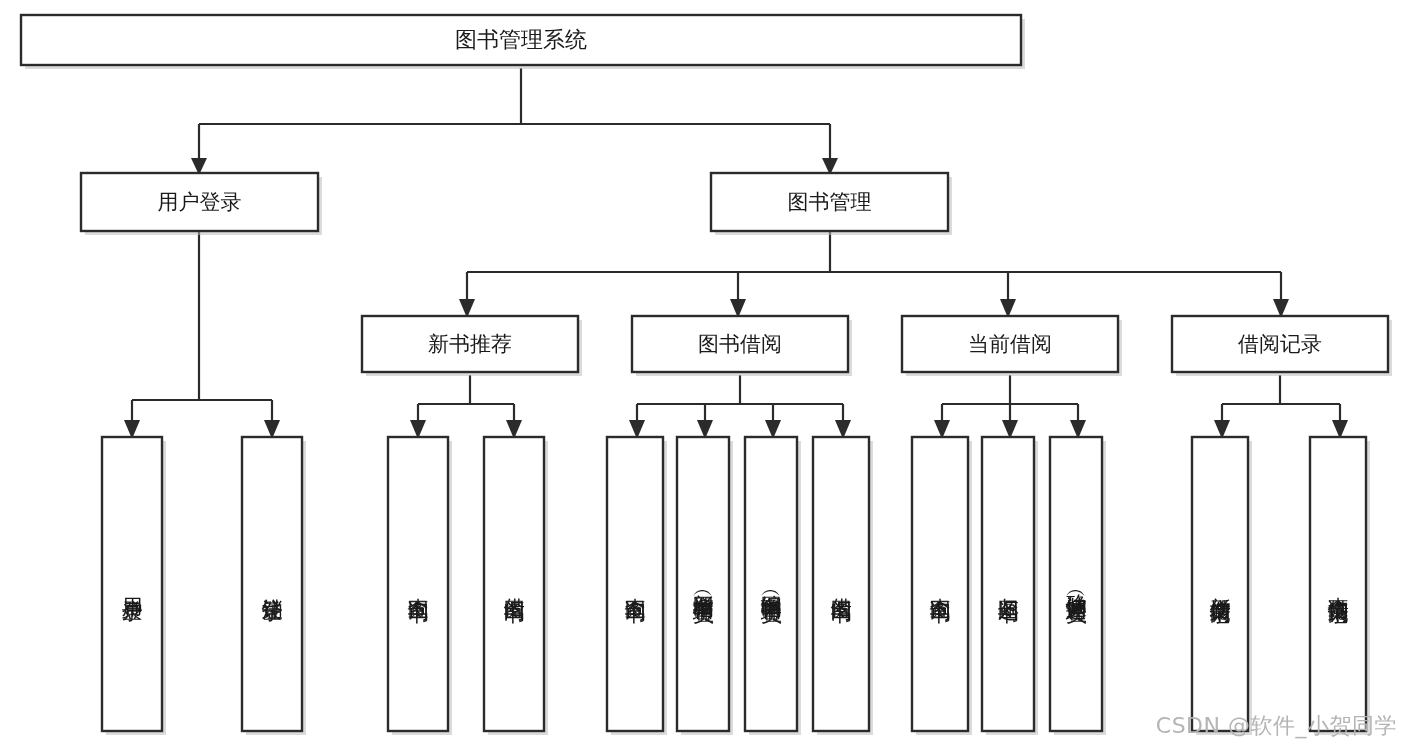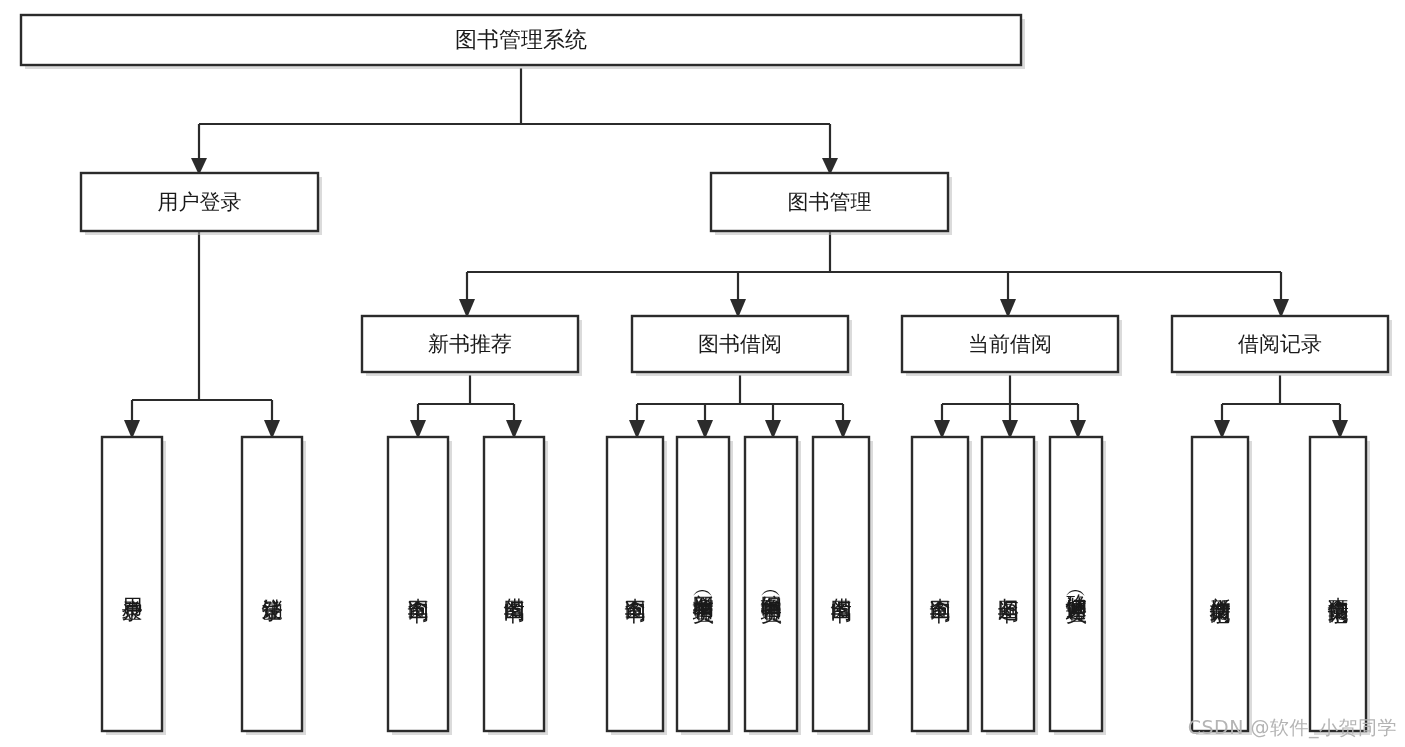--- a/index.html
+++ b/index.html
@@ -71,21 +71,21 @@
     justify-content: center;
     text-align: center;
     pointer-events: none;
     user-select: none;
   }
   .watermark {
     position: absolute;
     right: 8px;
     bottom: 6px;
     font-family: "DejaVu Sans", "Liberation Sans", sans-serif;
-    font-size: 19px;
+    font-size: 22px;
     color: #b4b4b4;
     letter-spacing: 0.5px;
     white-space: nowrap;
     user-select: none;
   }
 </style>
 </head>
 <body>
 
 <div id="diagram-root">

